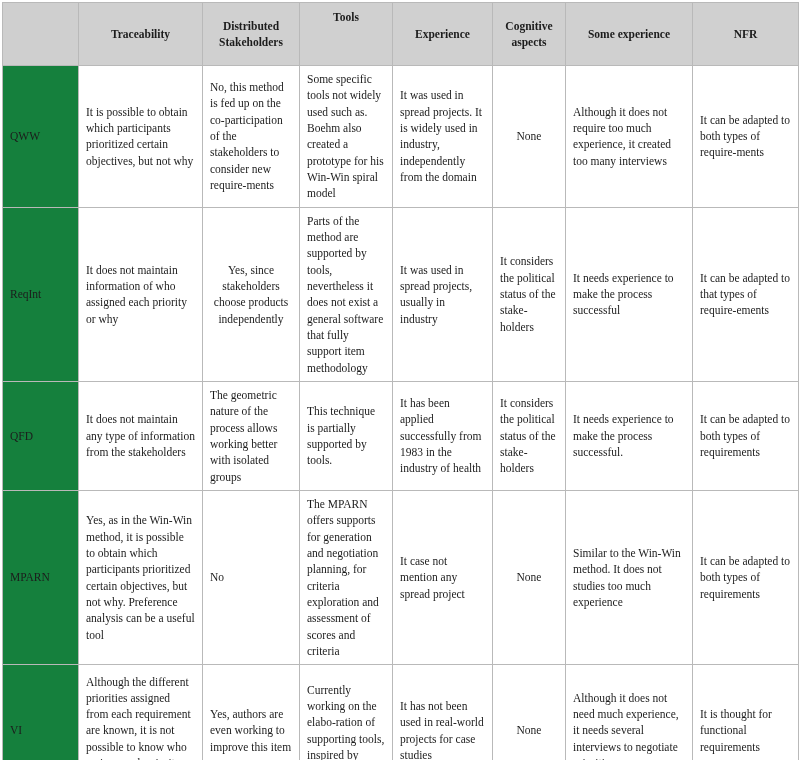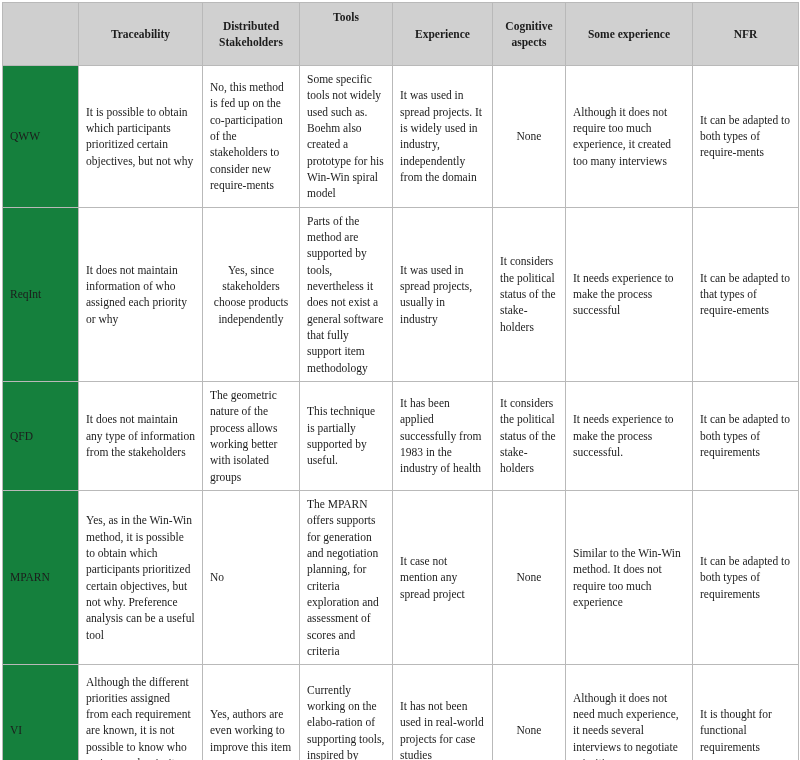--- a/index.html
+++ b/index.html
@@ -142,35 +142,35 @@
         <td class="cell al-left narrow">It was used in spread projects, usually in industry</td>
         <td class="cell al-left narrow">It considers the political status of the stake-holders</td>
         <td class="cell al-left">It needs experience to make the process successful</td>
         <td class="cell al-left">It can be adapted to that types of require-ements</td>
       </tr>
 
       <tr class="r-qfd">
         <td class="method">QFD</td>
         <td class="cell al-left">It does not maintain any type of information from the stakeholders</td>
         <td class="cell al-left narrow">The geometric nature of the process allows working better with isolated groups</td>
-        <td class="cell al-left narrow">This technique is partially supported by useful.</td>
+        <td class="cell al-left narrow">This technique is partially supported by tools.</td>
         <td class="cell al-left narrow">It has been applied successfully from 1983 in the industry of health</td>
         <td class="cell al-left narrow">It considers the political status of the stake-holders</td>
         <td class="cell al-left">It needs experience to make the process successful.</td>
         <td class="cell al-left">It can be adapted to both types of requirements</td>
       </tr>
 
       <tr class="r-mparn">
         <td class="method">MPARN</td>
         <td class="cell al-left">Yes, as in the Win-Win method, it is possible to obtain which participants prioritized certain objectives, but not why. Preference analysis can be a useful tool</td>
         <td class="cell al-left narrow">No</td>
         <td class="cell al-left narrow">The MPARN offers supports for generation and negotiation planning, for criteria exploration and assessment of scores and criteria</td>
         <td class="cell al-left narrow">It case not mention any spread project</td>
         <td class="cell al-center">None</td>
-        <td class="cell al-left">Similar to the Win-Win method. It does not require too much experience</td>
+        <td class="cell al-left">Similar to the Win-Win method. It does not studies too much experience</td>
         <td class="cell al-left">It can be adapted to both types of requirements</td>
       </tr>
 
       <tr class="r-vi">
         <td class="method">VI</td>
         <td class="cell al-left">Although the different priorities assigned from each requirement are known, it is not possible to know who assigns each priority or why</td>
         <td class="cell al-left narrow">Yes, authors are even working to improve this item</td>
         <td class="cell al-left narrow">Currently working on the elabo-ration of supporting tools, inspired by (DCPT)</td>
         <td class="cell al-left narrow">It has not been used in real-world projects for case studies</td>
         <td class="cell al-center">None</td>

